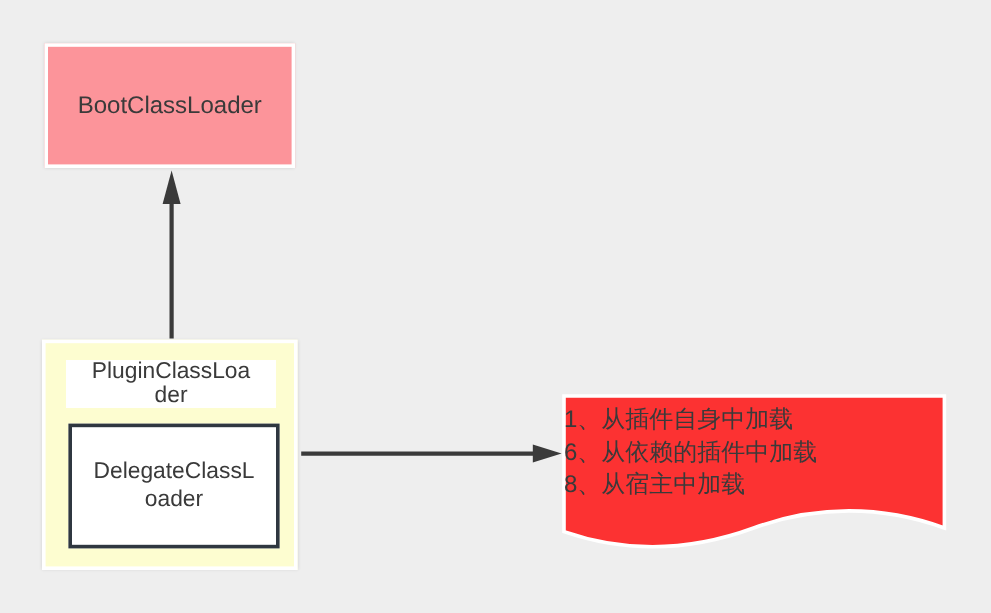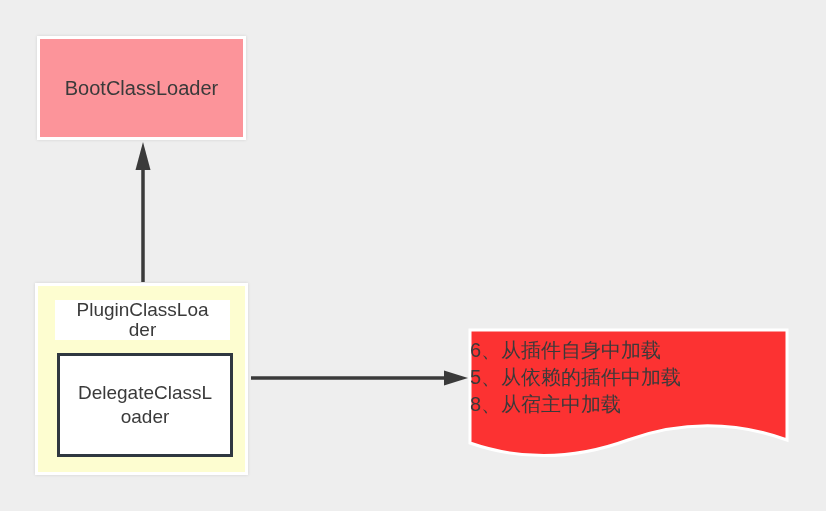--- a/index.html
+++ b/index.html
@@ -114,22 +114,22 @@
   </div>
 
   <div class="node boot">
     <span>BootClassLoader</span>
   </div>
 
   <svg class="doc-shape" width="326" height="138" viewBox="0 0 326 138">
     <path d="M4,4 H321 V114 C269,95 214,95 162,114 C110,133 56,135 4,117 Z" fill="#fc3232"></path>
   </svg>
   <div class="doc-text">
-    <div class="doc-line">6、从插件自身中加载</div>
-    <div class="doc-line">5、从依赖的插件中加载</div>
+    <div class="doc-line">1、从插件自身中加载</div>
+    <div class="doc-line">6、从依赖的插件中加载</div>
     <div class="doc-line">8、从宿主中加载</div>
   </div>
 
   <svg class="overlay" width="826" height="511" viewBox="0 0 826 511">
     <g>
       <line x1="143" y1="282" x2="143" y2="166"></line>
       <polygon points="143,142 135.5,170 150.5,170"></polygon>
     </g>
     <g>
       <line x1="251" y1="378" x2="446" y2="378"></line>

